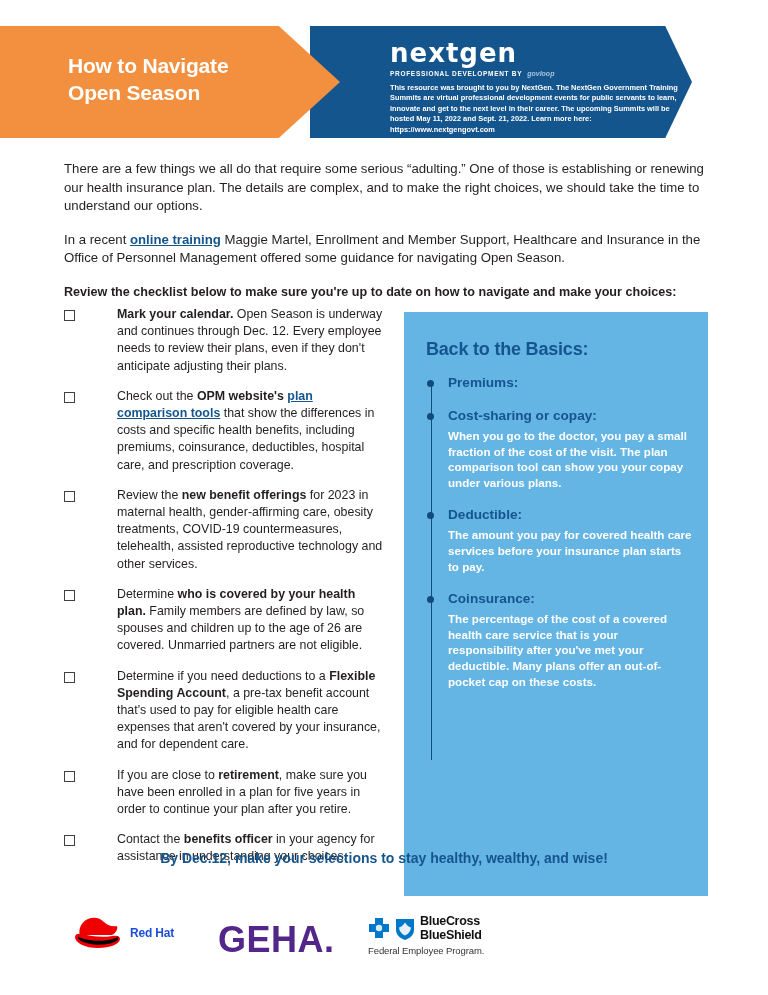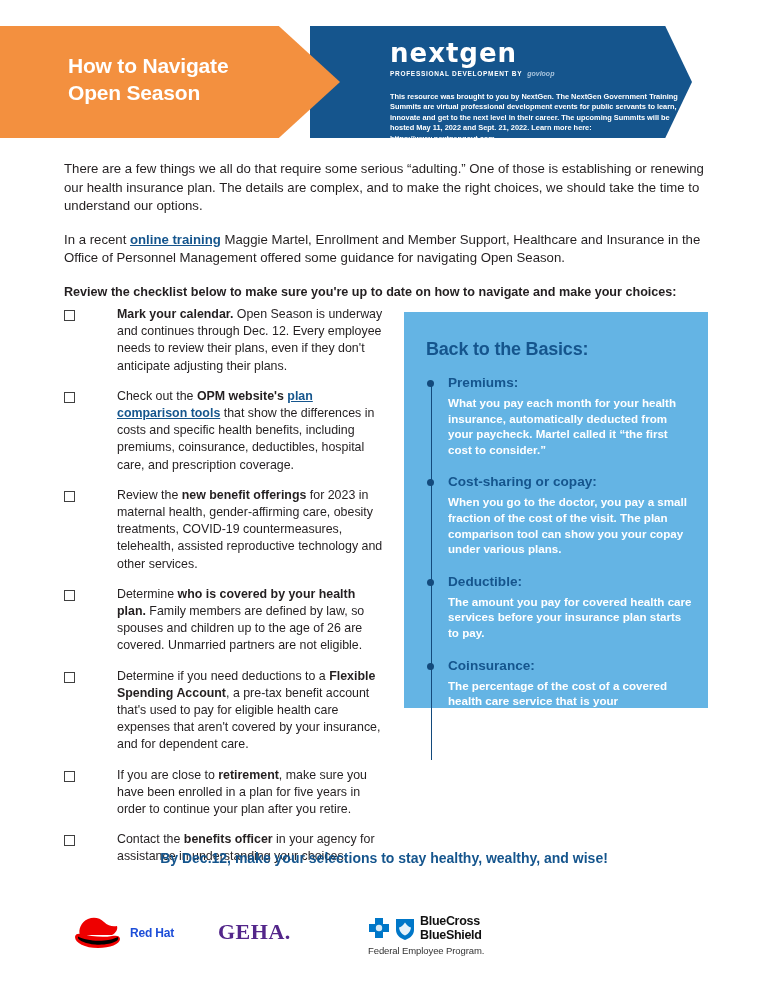--- a/index.html
+++ b/index.html
@@ -79,21 +79,21 @@
     align-items: center;
     gap: 5px;
   }
   .logo-tagline .govloop {
     font-size: 7px;
     font-style: italic;
     color: #a8c4dd;
     letter-spacing: 0;
   }
   .logo-body {
-    margin-top: 15px;
+    margin-top: 6px;
     font-size: 7.4px;
     line-height: 10.4px;
     color: #ffffff;
     font-weight: bold;
     width: 292px;
   }
   .logo-body .url { font-weight: bold; }
 
   
   .intro {
@@ -147,21 +147,21 @@
     color: #231f20;
   }
   .check-text b { font-weight: bold; }
 
   
   .basics {
     position: absolute;
     left: 404px;
     top: 312px;
     width: 304px;
-    height: 396px;
+    height: 584px;
     background: #64b4e4;
   }
   .basics-title {
     position: absolute;
     left: 22px;
     top: 27px;
     font-size: 18px;
     font-weight: bold;
     color: #15558d;
     letter-spacing: -0.2px;
@@ -240,25 +240,25 @@
   .redhat-name {
     font-size: 12px;
     font-weight: bold;
     color: #1d4ed8;
     letter-spacing: -0.2px;
   }
   .logo-geha {
     position: absolute;
     left: 218px;
     top: 14px;
-    font-size: 22px;
+    font-size: 36px;
     font-weight: bold;
     color: #53268a;
     letter-spacing: 0.5px;
-    font-family: Liberation Serif, serif;
+    font-family: Liberation Sans, sans-serif;
   }
   .logo-geha .dot-mark { color: #53268a; }
   .logo-bcbs {
     position: absolute;
     left: 368px;
     top: 10px;
   }
   .bcbs-top {
     display: flex;
     align-items: center;
@@ -348,21 +348,20 @@
 </div>
 
 <div class="basics">
   <div class="basics-title">Back to the Basics:</div>
   <div class="connector"></div>
   <div class="basics-list">
 
     <div class="basics-entry">
       <div class="dot"></div>
       <div class="entry-term">Premiums:</div>
-      <div class="entry-def">What you pay each month for your health insurance, automatically deducted from your paycheck. Martel called it “the first cost to consider.”</div>
     </div>
 
     <div class="basics-entry">
       <div class="dot"></div>
       <div class="entry-term">Cost-sharing or copay:</div>
       <div class="entry-def">When you go to the doctor, you pay a small fraction of the cost of the visit. The plan comparison tool can show you your copay under various plans.</div>
     </div>
 
     <div class="basics-entry">
       <div class="dot"></div>

